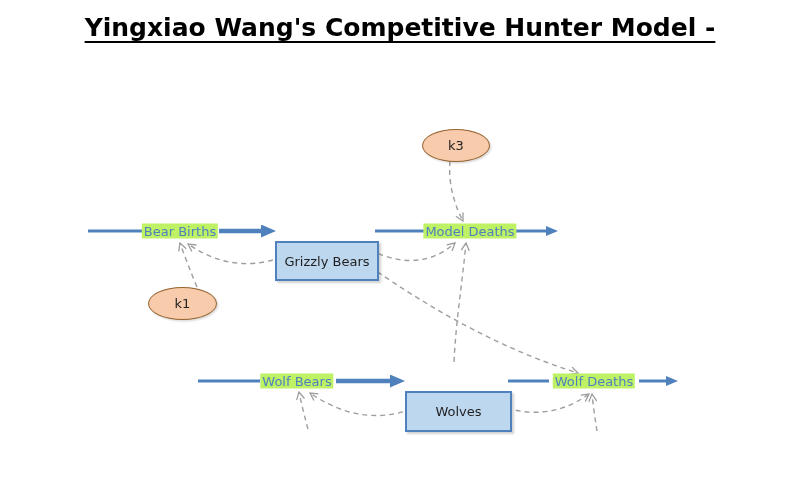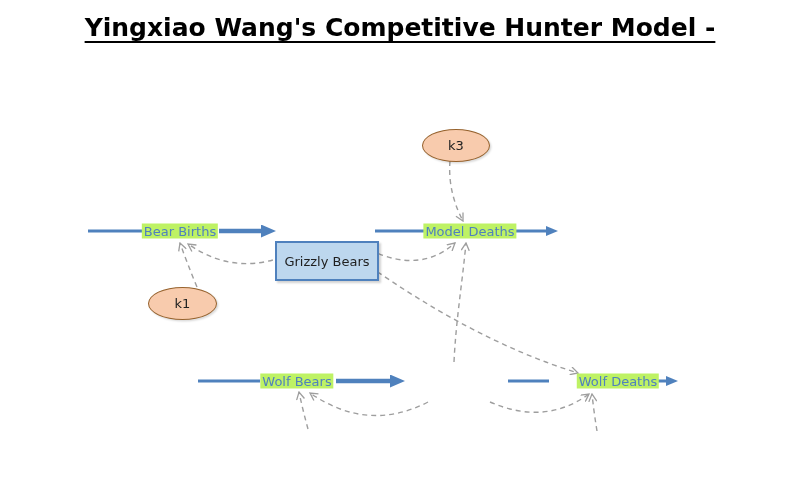--- a/index.html
+++ b/index.html
@@ -42,21 +42,21 @@
   
   #stock-bears{left:275px;top:213px;width:100px;height:36px;}
   #stock-wolves{left:405px;top:363px;width:103px;height:37px;}
   #param-k3{left:422px;top:129px;width:66px;height:31px;}
   #param-k1{left:148px;top:287px;width:67px;height:31px;}
   #param-k2{left:277px;top:430px;width:67px;height:30px;}
   #param-k4{left:567px;top:432px;width:65px;height:30px;}
   #label-bear-births{left:180px;top:231px;}
   #label-bear-deaths{left:470px;top:231px;}
   #label-wolf-births{left:297px;top:381px;}
-  #label-wolf-deaths{left:618px;top:381px;}
+  #label-wolf-deaths{left:594px;top:381px;}
 </style>
 </head>
 <body>
 
 <div class="canvas">
 
   <div class="title">
     <span class="tline">Yingxiao Wang's Competitive Hunter Model -</span><br>
   </div>
 
@@ -91,20 +91,23 @@
 
     <line class="flow-line" x1="198" y1="381" x2="260" y2="381"></line>
     <line class="flow-line thick" x1="336" y1="381" x2="391" y2="381" marker-end="url(#arrowBlueBig)"></line>
     <line class="flow-line" x1="508" y1="381" x2="549" y2="381"></line>
     <line class="flow-line" x1="639" y1="381" x2="667" y2="381" marker-end="url(#arrowBlue)"></line>
   </svg>
 
   <div class="stock" id="stock-bears">
     <span>Grizzly Bears</span>
   </div>
+  <div class="stock" id="stock-wolves">
+    <span>Wolves</span>
+  </div>
 
   <div class="flow-label" id="label-bear-births">Bear Births</div>
   <div class="flow-label" id="label-bear-deaths">Model Deaths</div>
   <div class="flow-label" id="label-wolf-births">Wolf Bears</div>
   <div class="flow-label" id="label-wolf-deaths">Wolf Deaths</div>
 
   <div class="param" id="param-k3">
     <span>k3</span>
   </div>
   <div class="param" id="param-k1">

